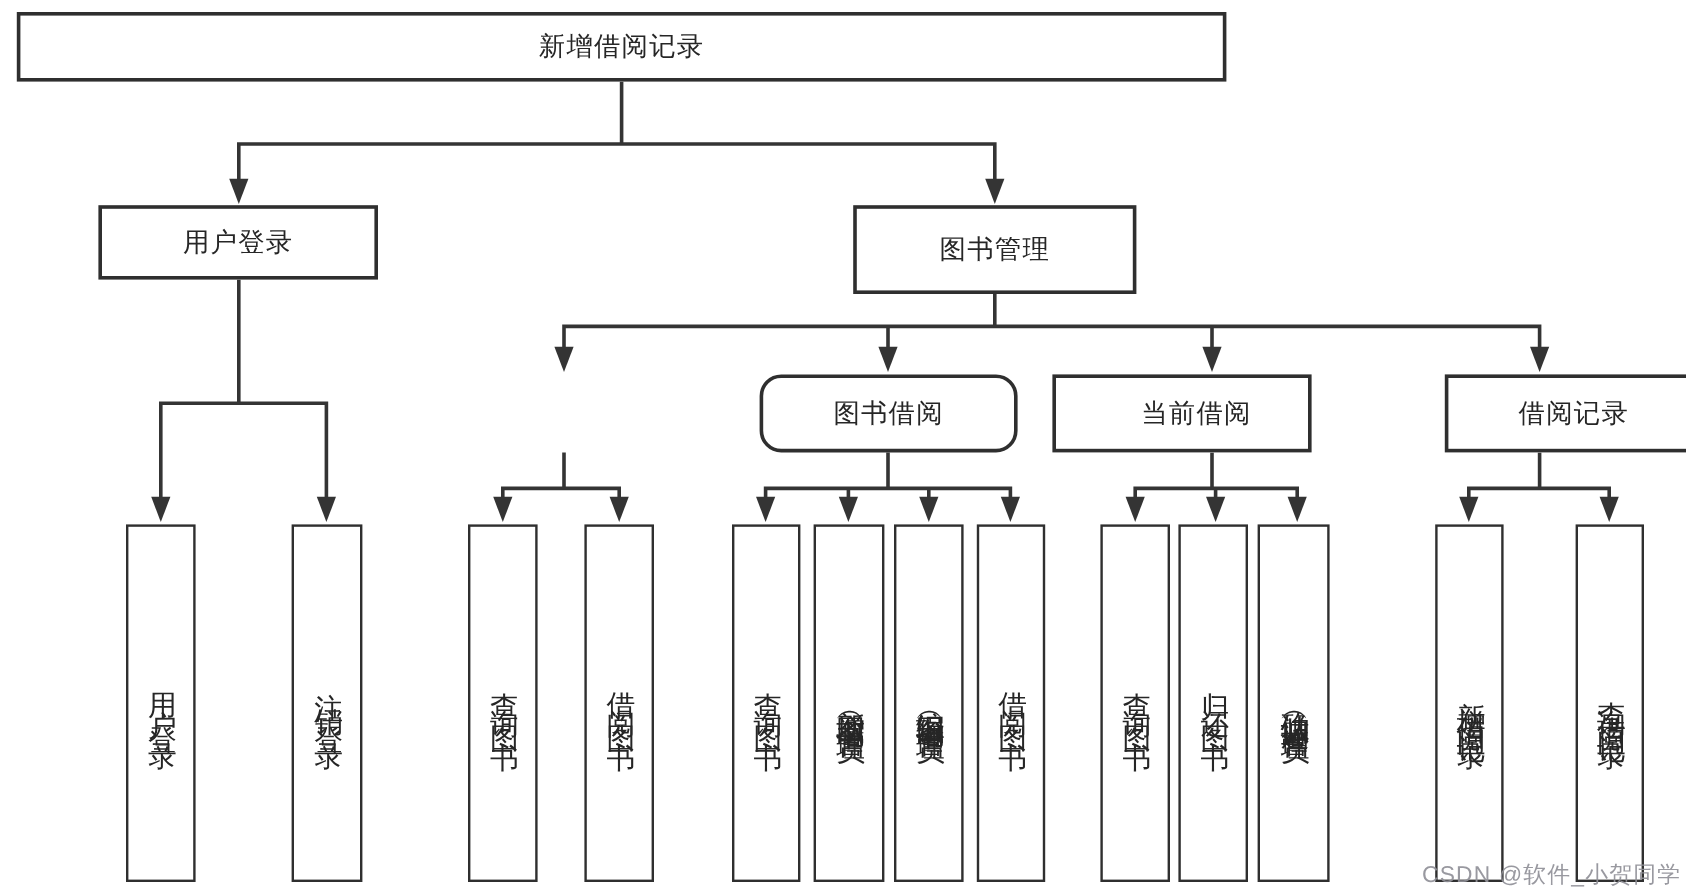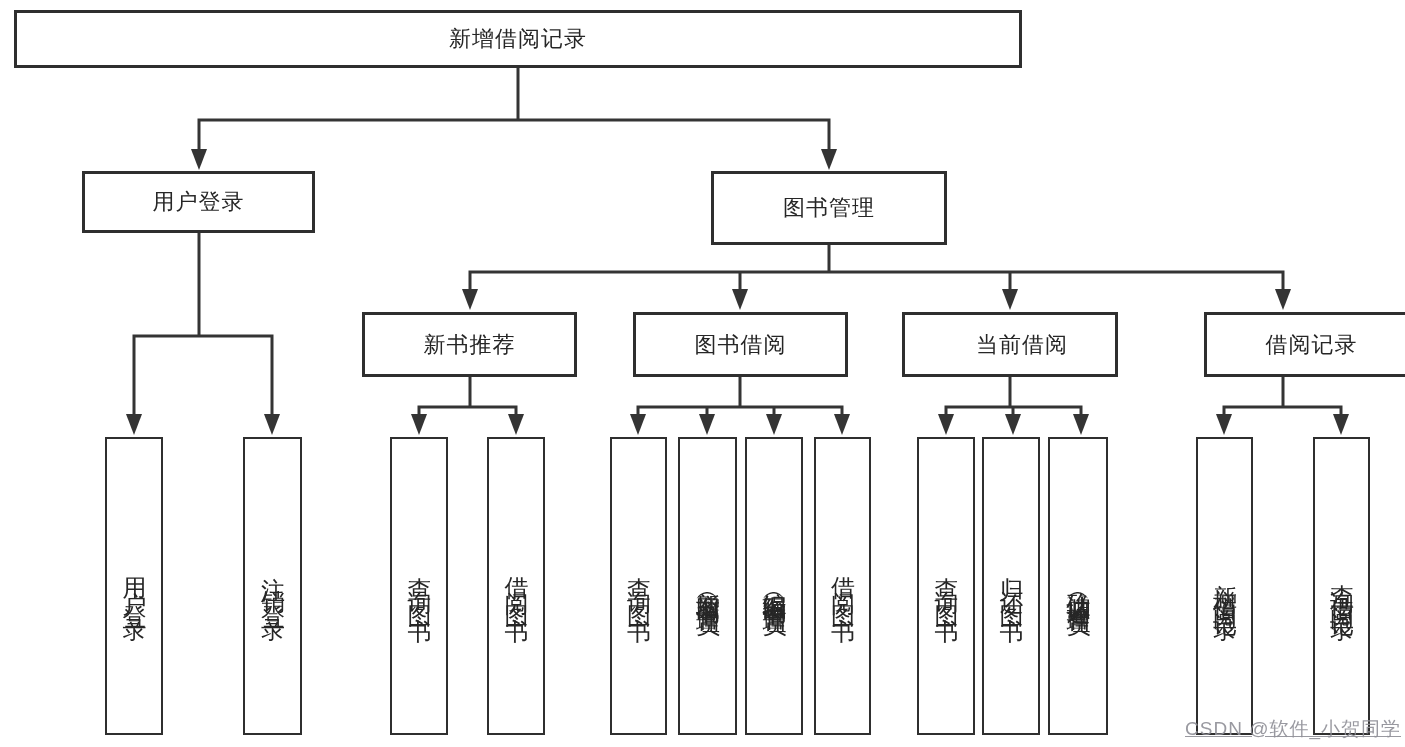--- a/index.html
+++ b/index.html
@@ -51,21 +51,20 @@
   .sp-mid   { letter-spacing: 7px;  }
   .sp-tight { letter-spacing: 3px;  }
   .watermark {
     position: absolute;
     right: 4px;
     bottom: 5px;
     font-size: 19px;
     color: rgba(144, 144, 152, 0.92);
     white-space: nowrap;
     letter-spacing: 1px;
-    text-decoration: underline;
   }
 </style>
 </head>
 <body>
 
 <div class="stage">
 
   <svg class="connectors" viewBox="0 0 1405 747" xmlns="http://www.w3.org/2000/svg">
     <g stroke="#343434" stroke-width="3" fill="none">
       <path d="M518,68 V120 M197.5,120 H830.5 M199,120 V151 M829,120 V151"></path>
@@ -133,27 +132,24 @@
     <span class="hlabel">新增借阅记录</span>
   </div>
 
   <div class="box" style="left:82px; top:171px; width:233px; height:62px;">
     <span class="hlabel">用户登录</span>
   </div>
   <div class="box" style="left:711px; top:171px; width:236px; height:74px;">
     <span class="hlabel">图书管理</span>
   </div>
 
-  <div class="box" style="left:362px; top:312px; width:215px; height:65px;">
-    <span class="hlabel">新书推荐</span>
-  </div>
-  <div class="box" style="left:633px; top:312px; width:215px; height:65px;">
+  <div class="box" style="left:633px; top:312px; width:215px; height:65px;border-radius:18px;">
     <span class="hlabel">图书借阅</span>
   </div>
-  <div class="box" style="left:902px; top:312px; width:216px; height:65px;padding-left:24px;">
+  <div class="box" style="left:877px; top:312px; width:216px; height:65px;padding-left:24px;">
     <span class="hlabel">当前借阅</span>
   </div>
   <div class="box" style="left:1176px; top:312px; width:215px; height:65px;margin-left:28px;">
     <span class="hlabel">借阅记录</span>
   </div>
 
   <div class="box leaf" style="left:105px; top:437px; width:58px; height:298px;">
     <span class="vlabel sp-wide">用户登录</span>
   </div>
   <div class="box leaf" style="left:243px; top:437px; width:59px; height:298px;">

